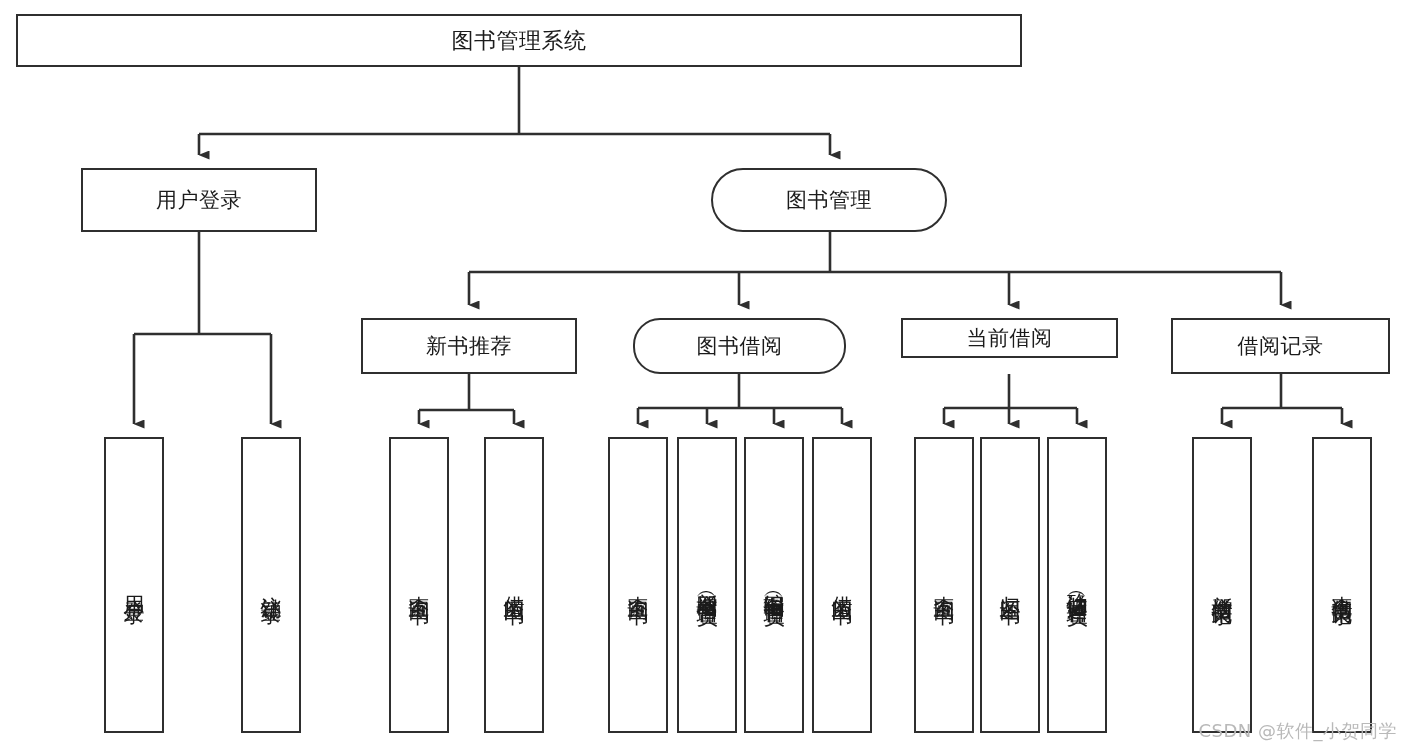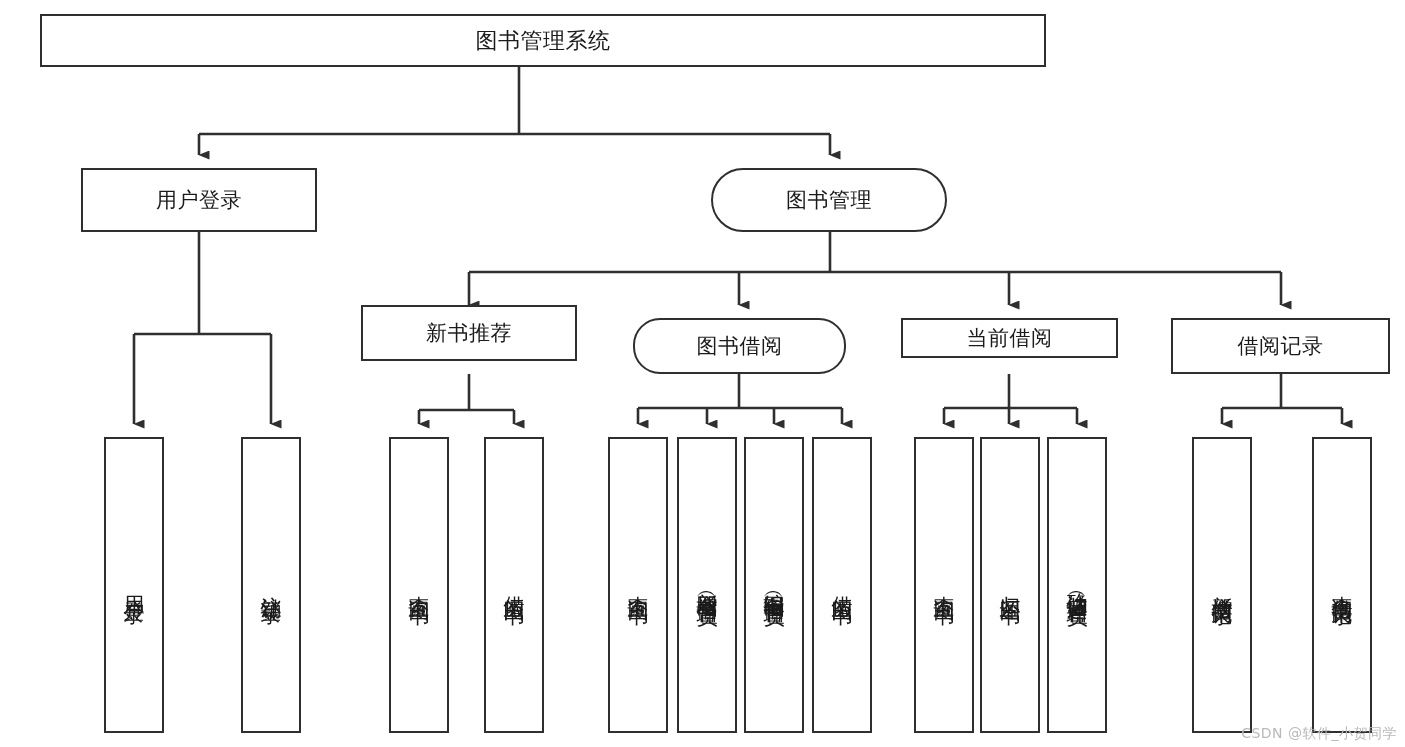--- a/index.html
+++ b/index.html
@@ -62,21 +62,21 @@
     white-space: nowrap;
     max-height: 100%;
   }
   .node.vert.tall .label {
     letter-spacing: 2px;
   }
   #watermark {
     position: absolute;
     right: 8px;
     bottom: 4px;
-    font-size: 14px;
+    font-size: 18px;
     color: #b9b9b9;
     letter-spacing: 0.5px;
     white-space: nowrap;
     user-select: none;
     margin-top: 20px;
   }
 </style>
 </head>
 <body>
 
@@ -125,33 +125,33 @@
       <path d="M1009,408 L1009,424" marker-end="url(#arrow)"></path>
       <path d="M1077,408 L1077,424" marker-end="url(#arrow)"></path>
 
       <path d="M1281,374 L1281,408"></path>
       <path d="M1222,408 L1342,408"></path>
       <path d="M1222,408 L1222,424" marker-end="url(#arrow)"></path>
       <path d="M1342,408 L1342,424" marker-end="url(#arrow)"></path>
     </g>
   </svg>
 
-  <div class="node horiz root" style="left:16px; top:14px; width:1006px; height:53px;margin-left:24px;">
+  <div class="node horiz root" style="left:16px; top:14px; width:1006px; height:53px;">
     <span class="label">图书管理系统</span>
   </div>
 
   <div class="node horiz" style="left:81px; top:168px; width:236px; height:64px;">
     <span class="label">用户登录</span>
   </div>
 
   <div class="node horiz" style="left:711px; top:168px; width:236px; height:64px;border-radius:32px;">
     <span class="label">图书管理</span>
   </div>
 
-  <div class="node horiz" style="left:361px; top:305px; width:216px; height:56px;">
+  <div class="node horiz" style="left:361px; top:318px; width:216px; height:56px;">
     <span class="label">新书推荐</span>
   </div>
 
   <div class="node horiz" style="left:633px; top:318px; width:213px; height:56px;border-radius:27px;">
     <span class="label">图书借阅</span>
   </div>
 
   <div class="node horiz" style="left:901px; top:318px; width:217px; height:40px;">
     <span class="label">当前借阅</span>
   </div>

